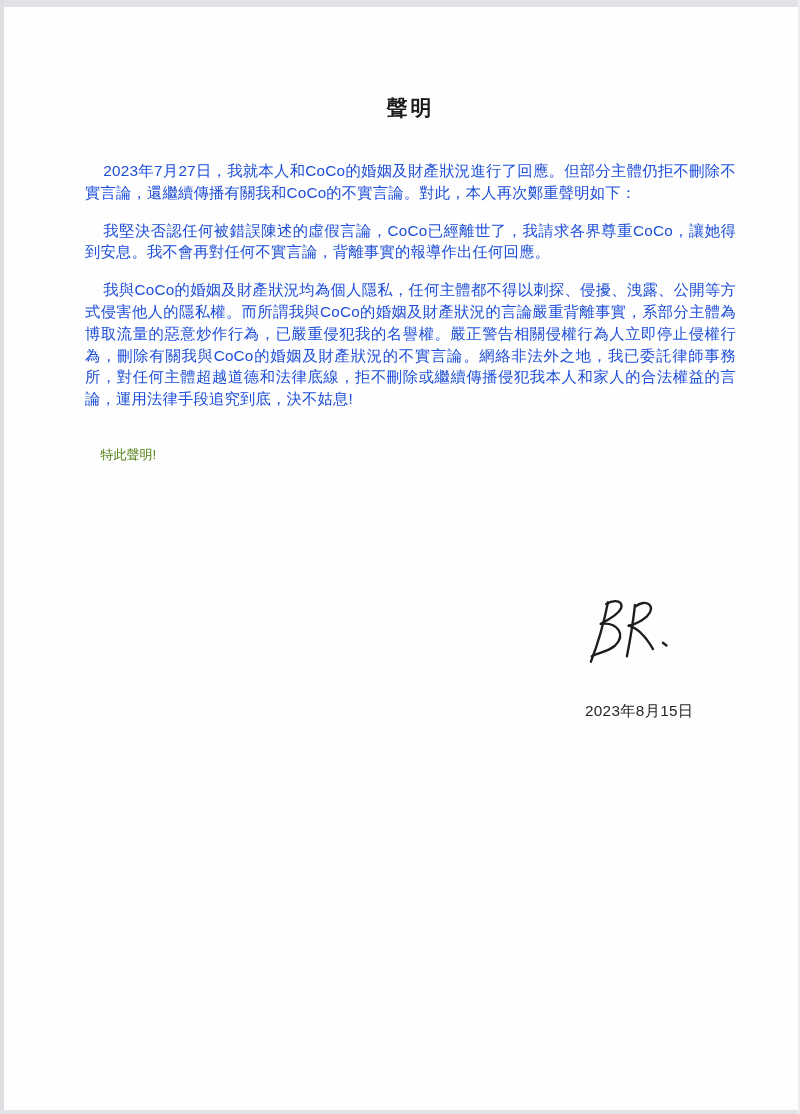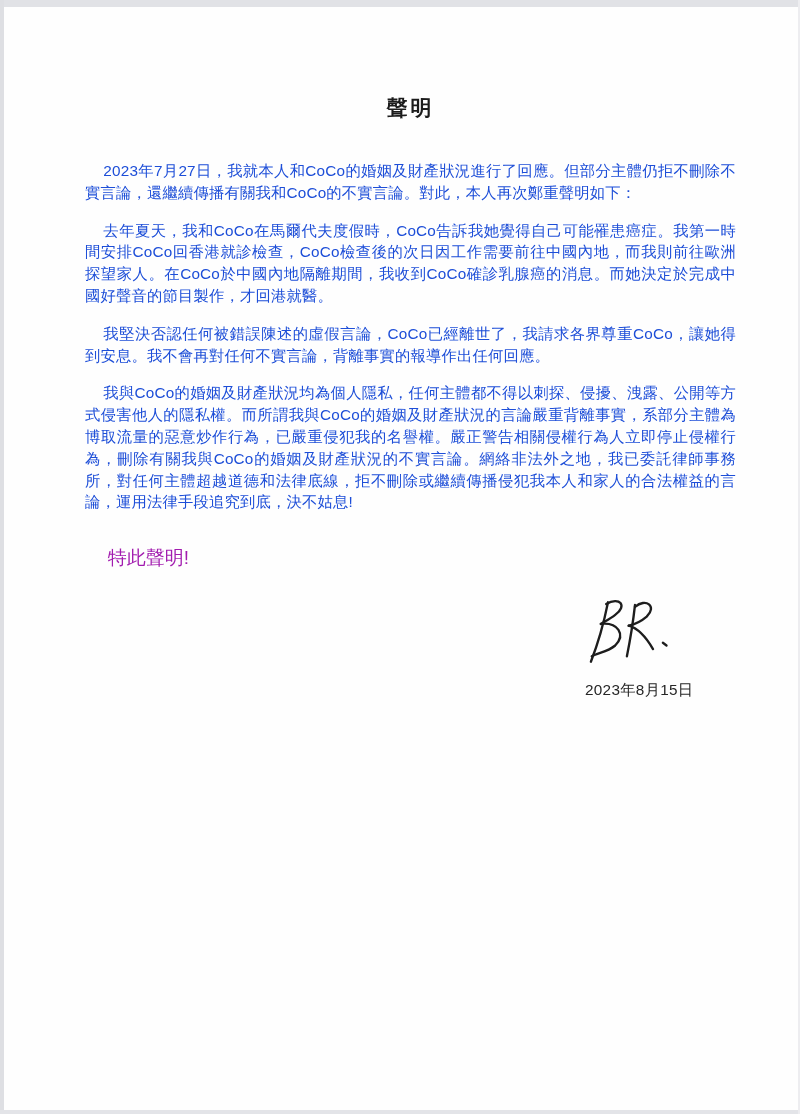--- a/index.html
+++ b/index.html
@@ -45,64 +45,63 @@
     text-justify: inter-ideograph;
     text-indent: 1.2em;
     color: #1d4ed8;
     letter-spacing: 0.2px;
   }
   .body-para.first {
     margin-top: 38px;
   }
   .closing {
     margin: 34px 0 0 0;
-    font-size: 19px;
+    font-size: 13px;
     line-height: 21.8px;
     text-indent: 1.2em;
-    color: #a21caf;
+    color: #4d7c0f;
   }
   .signature-svg {
     position: absolute;
     left: 574px;
     top: 596px;
     width: 104px;
     height: 72px;
   }
   .signature-svg path {
     fill: none;
     stroke: #1d1d1d;
     stroke-width: 2.6;
     stroke-linecap: round;
     stroke-linejoin: round;
   }
   .doc-date {
     position: absolute;
     left: 585px;
-    top: 679px;
+    top: 700px;
     font-size: 15.3px;
     line-height: 22px;
     color: #262626;
     letter-spacing: 0.3px;
   }
 </style>
 </head>
 <body>
 
 <div class="edge edge-top"></div>
 <div class="edge edge-left"></div>
 <div class="edge edge-bottom"></div>
 <div class="edge edge-right"></div>
 
 <div class="page">
 
   <h1 class="doc-title">聲明</h1>
 
   <p class="body-para first">2023年7月27日，我就本人和CoCo的婚姻及財產狀況進行了回應。但部分主體仍拒不刪除不實言論，還繼續傳播有關我和CoCo的不實言論。對此，本人再次鄭重聲明如下：</p>
 
-  <p class="body-para">去年夏天，我和CoCo在馬爾代夫度假時，CoCo告訴我她覺得自己可能罹患癌症。我第一時間安排CoCo回香港就診檢查，CoCo檢查後的次日因工作需要前往中國內地，而我則前往歐洲探望家人。在CoCo於中國內地隔離期間，我收到CoCo確診乳腺癌的消息。而她決定於完成中國好聲音的節目製作，才回港就醫。</p>
 
   <p class="body-para">我堅決否認任何被錯誤陳述的虛假言論，CoCo已經離世了，我請求各界尊重CoCo，讓她得到安息。我不會再對任何不實言論，背離事實的報導作出任何回應。</p>
 
   <p class="body-para">我與CoCo的婚姻及財產狀況均為個人隱私，任何主體都不得以刺探、侵擾、洩露、公開等方式侵害他人的隱私權。而所謂我與CoCo的婚姻及財產狀況的言論嚴重背離事實，系部分主體為博取流量的惡意炒作行為，已嚴重侵犯我的名譽權。嚴正警告相關侵權行為人立即停止侵權行為，刪除有關我與CoCo的婚姻及財產狀況的不實言論。網絡非法外之地，我已委託律師事務所，對任何主體超越道德和法律底線，拒不刪除或繼續傳播侵犯我本人和家人的合法權益的言論，運用法律手段追究到底，決不姑息!</p>
 
   <p class="closing">特此聲明!</p>
 
   <svg class="signature-svg" viewBox="0 0 110 80" aria-label="BR">
 
     <path d="M35,7 C31,27 25,50 16,73"></path>

